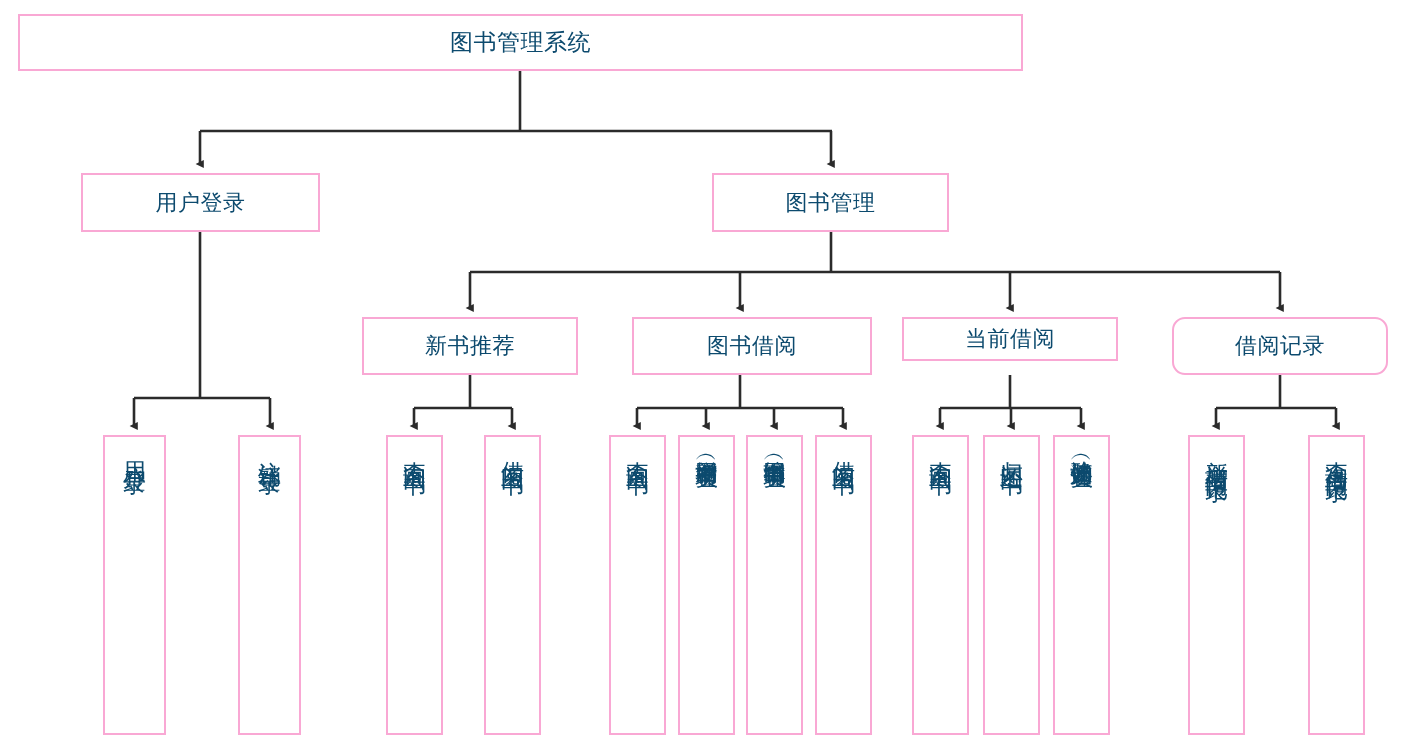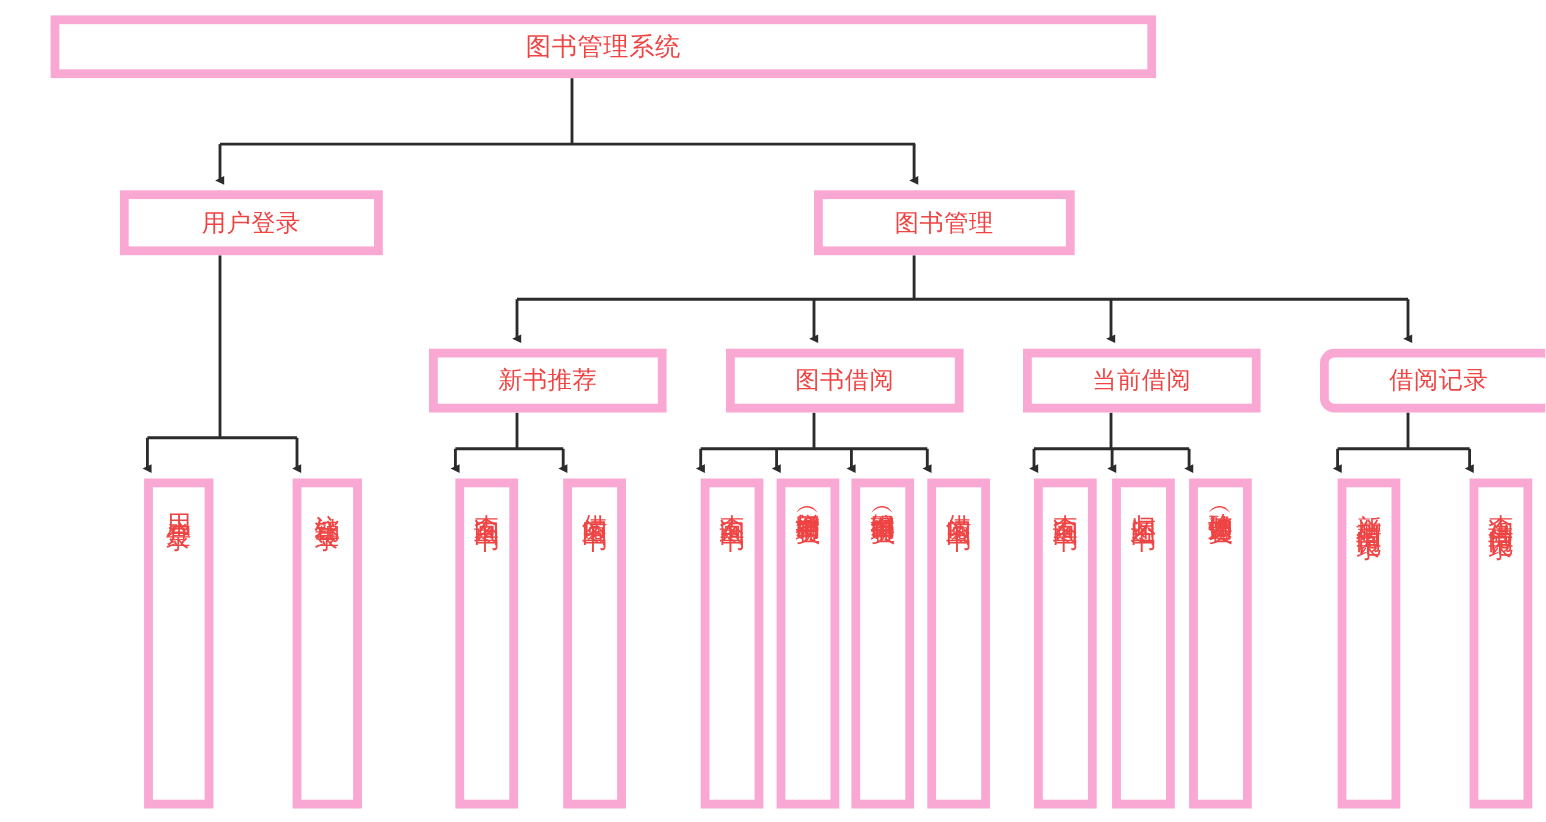--- a/index.html
+++ b/index.html
@@ -23,26 +23,25 @@
     left: 0;
     top: 0;
     width: 1405px;
     height: 747px;
     pointer-events: none;
   }
   .node {
     position: absolute;
     box-sizing: border-box;
     background: #ffffff;
-    border: 8px solid #f9a8d4;
+    border: 2px solid #f9a8d4;
     display: flex;
     align-items: center;
     justify-content: center;
-    color: #ef4444;
-    margin-left: 28px;
+    color: #0c4a6e;
   }
   .node .node-label {
     display: block;
     text-align: center;
     line-height: 1.18;
     letter-spacing: 0.5px;
   }
   .node-root .node-label {
     font-size: 23px;
   }
@@ -139,24 +138,24 @@
   <div class="node node-l2" style="left: 81px; top: 173px; width: 239px; height: 59px;">
     <span class="node-label">用户登录</span>
   </div>
   <div class="node node-l2" style="left: 362px; top: 317px; width: 216px; height: 58px;">
     <span class="node-label">新书推荐</span>
   </div>
 
   <div class="node node-l2" style="left: 712px; top: 173px; width: 237px; height: 59px;">
     <span class="node-label">图书管理</span>
   </div>
-  <div class="node node-l2" style="left: 632px; top: 317px; width: 216px; height: 58px;">
+  <div class="node node-l2" style="left: 632px; top: 317px; width: 240px; height: 58px;">
     <span class="node-label">图书借阅</span>
   </div>
-  <div class="node node-l2" style="left: 902px; top: 317px; width: 216px; height: 58px;">
+  <div class="node node-l2" style="left: 902px; top: 317px; width: 216px; height: 44px;">
     <span class="node-label">当前借阅</span>
   </div>
   <div class="node node-l2" style="left: 1172px; top: 317px; width: 216px; height: 58px; border-radius: 13px;">
     <span class="node-label">借阅记录</span>
   </div>
 
   <div class="node node-leaf" style="left: 103px; top: 435px; width: 63px; height: 300px;">
     <span class="node-label">用户登录</span>
   </div>
   <div class="node node-leaf" style="left: 238px; top: 435px; width: 63px; height: 300px;">

